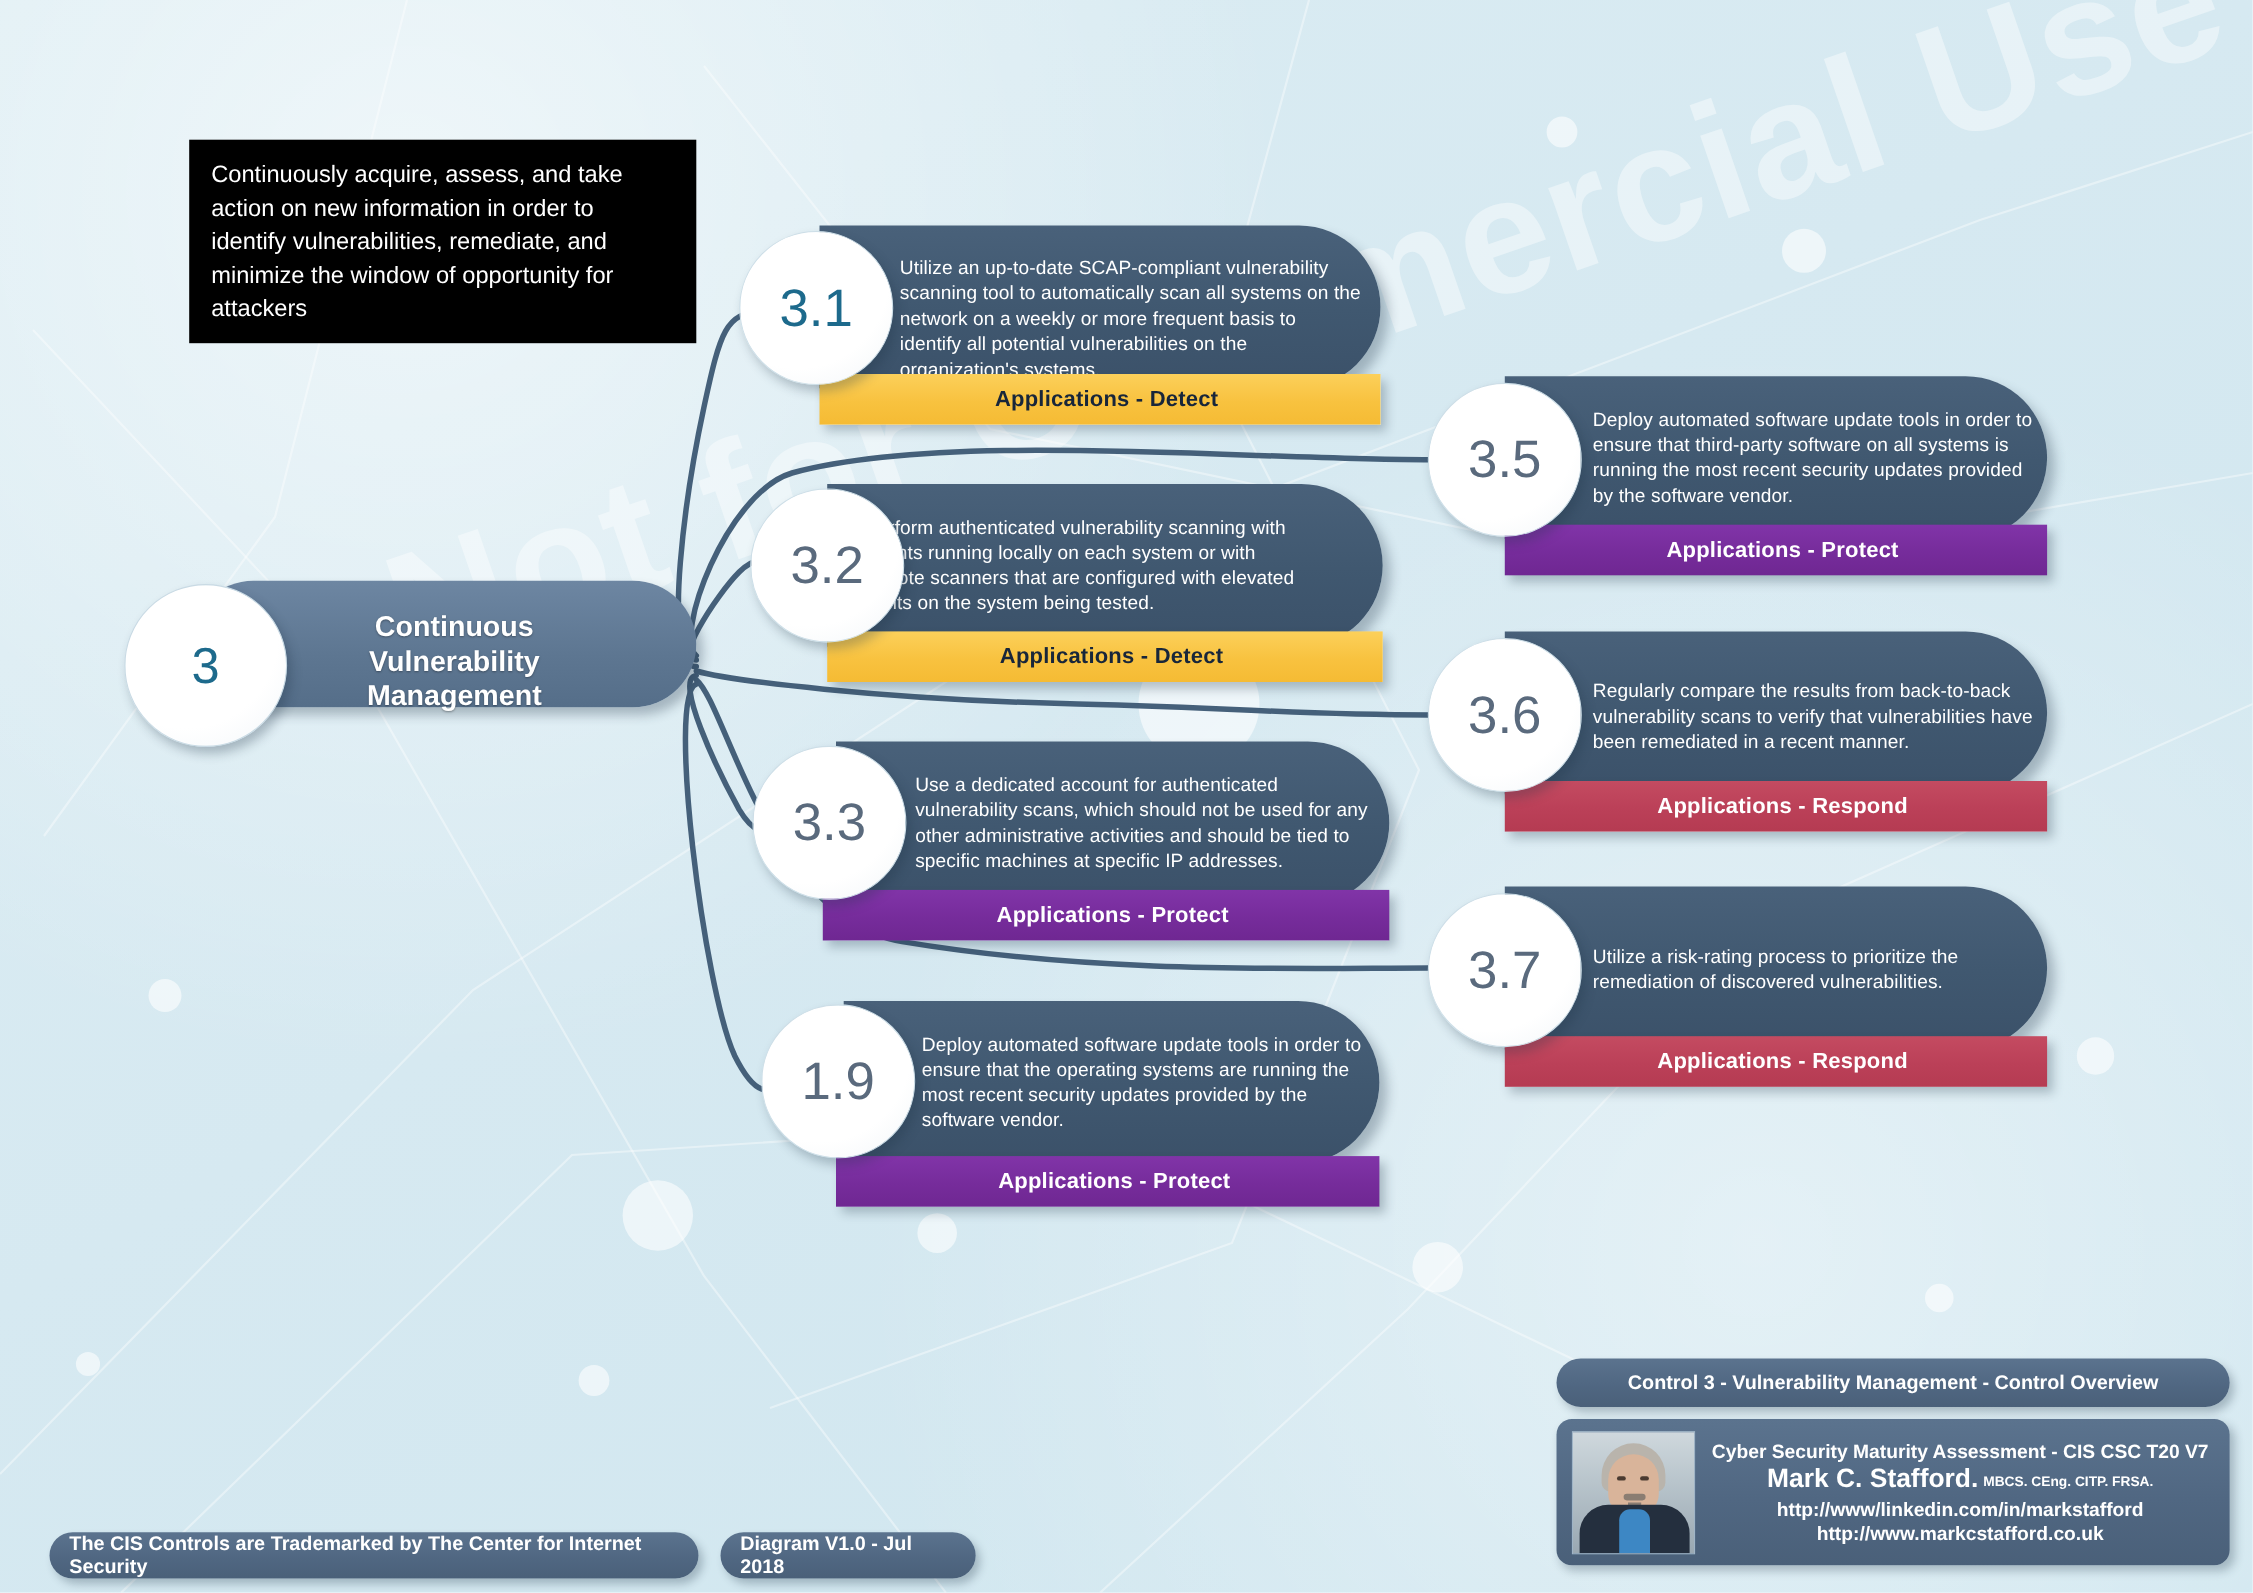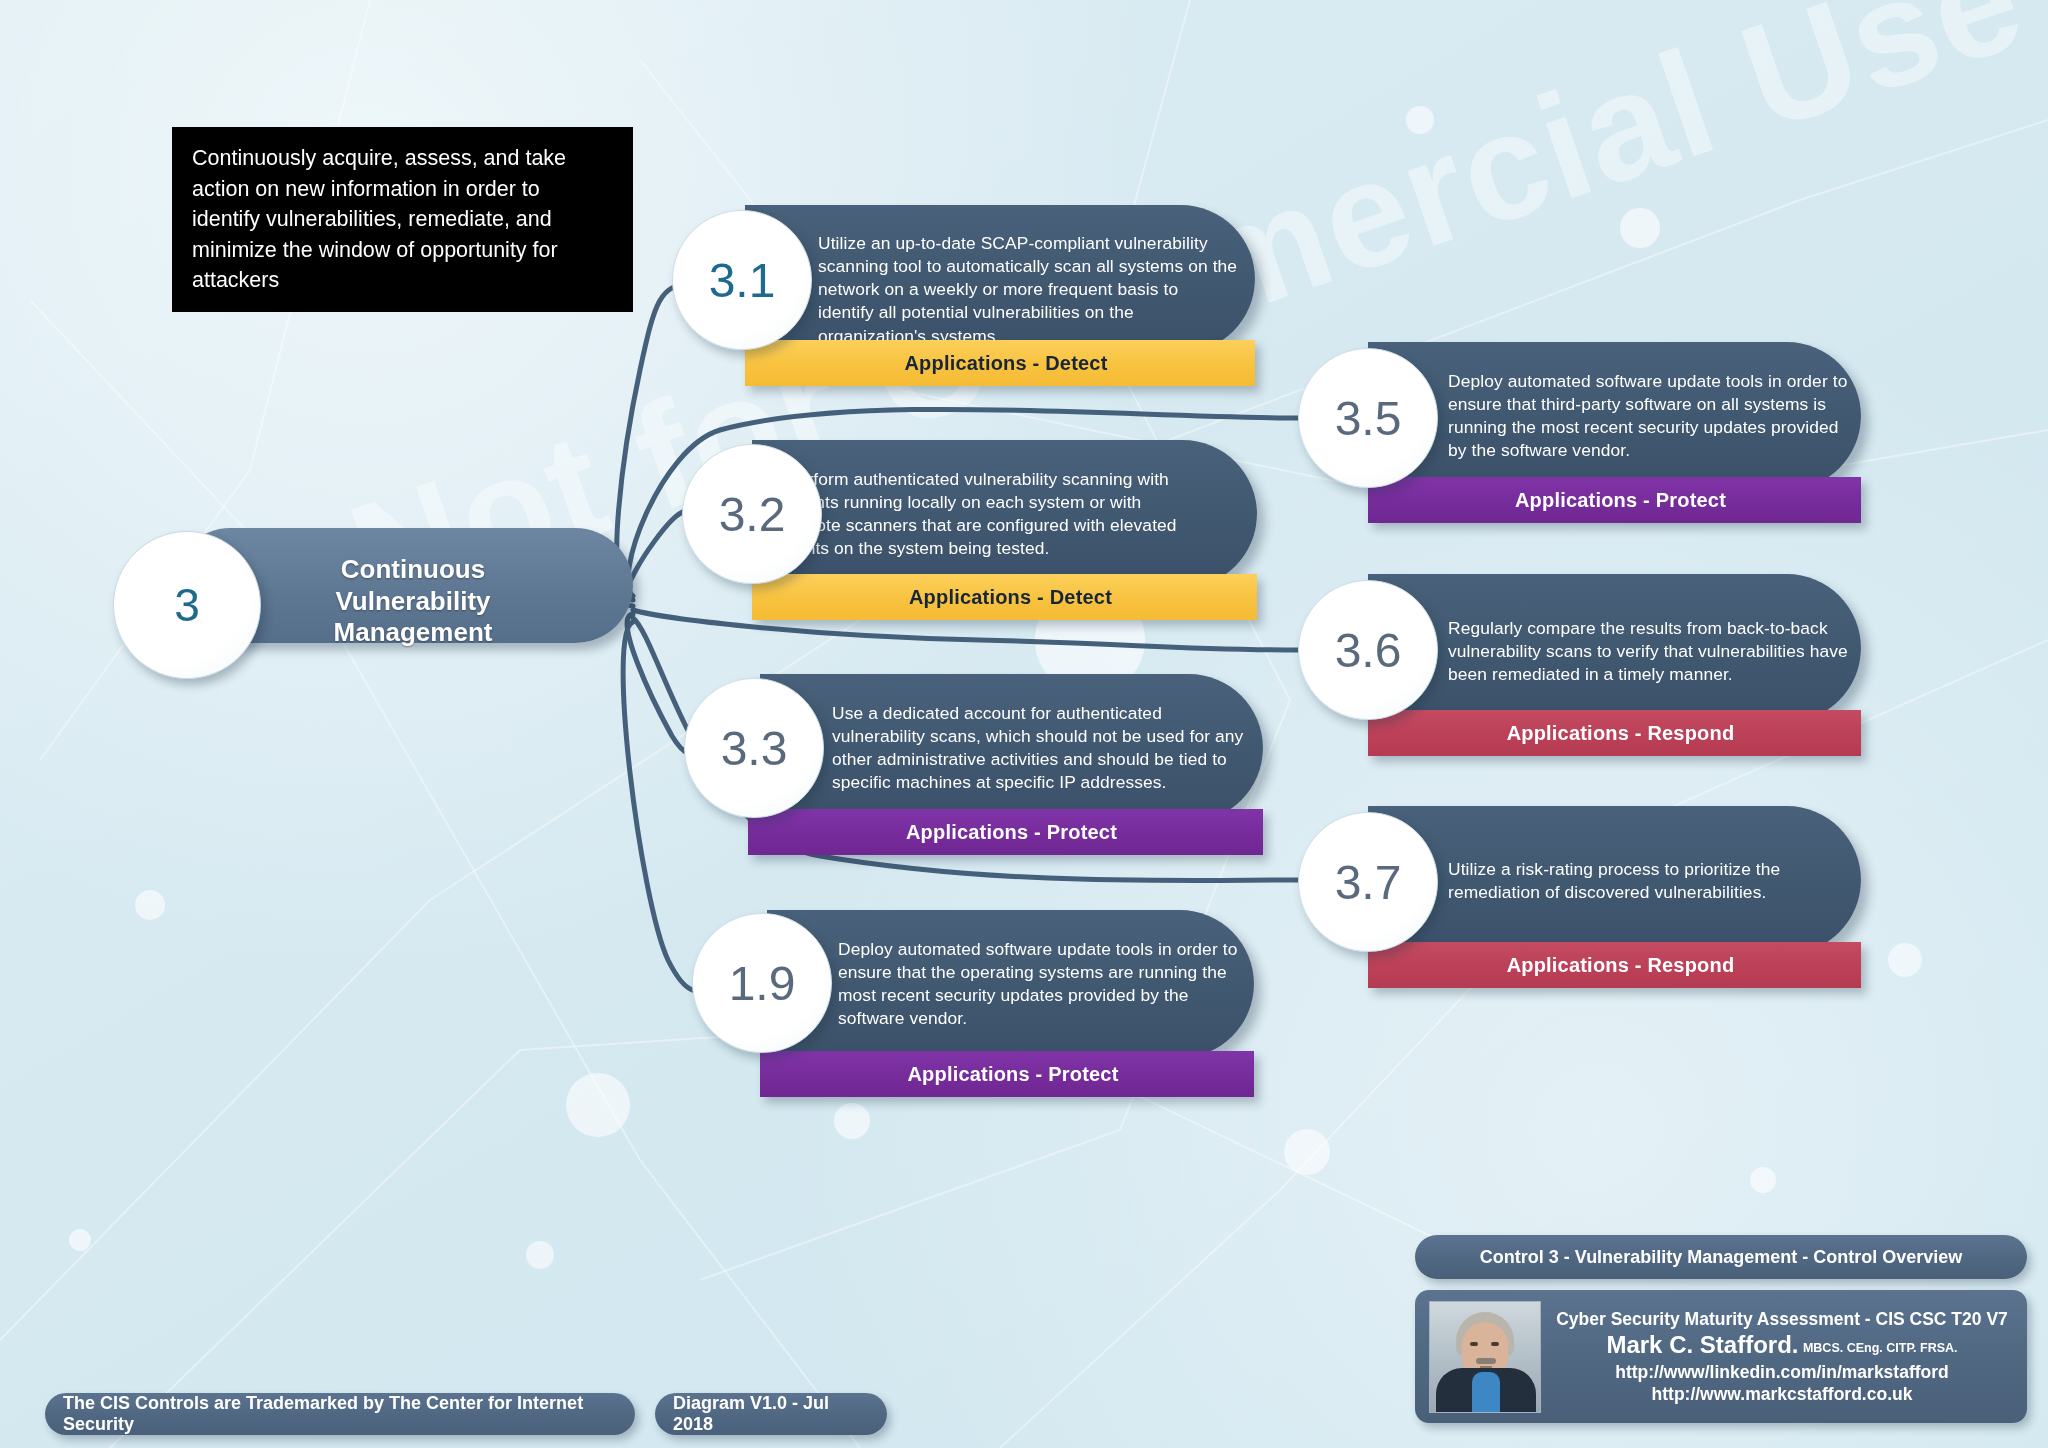--- a/index.html
+++ b/index.html
@@ -328,21 +328,21 @@
     <div class="node-body" style="left:1368px; top:342px; width:493px;"></div>
     <div class="node-text" style="left:1448px; top:370px; width:405px;">Deploy automated software update tools in order to ensure that third-party software on all systems is running the most recent security updates provided by the software vendor.</div>
     <div class="node-circle" style="left:1298px; top:348px;">
       <span>3.5</span>
     </div>
     <div class="node-band band-protect" style="left:1368px; top:477px; width:493px;">Applications - Protect</div>
   </div>
 
   <div class="node">
     <div class="node-body" style="left:1368px; top:574px; width:493px;"></div>
-    <div class="node-text" style="left:1448px; top:617px; width:405px;">Regularly compare the results from back-to-back vulnerability scans to verify that vulnerabilities have been remediated in a timely manner.</div>
+    <div class="node-text" style="left:1448px; top:617px; width:405px;">Regularly compare the results from back-to-back vulnerability scans to verify that vulnerabilities have been remediated in a recent manner.</div>
     <div class="node-circle" style="left:1298px; top:580px;">
       <span>3.6</span>
     </div>
     <div class="node-band band-respond" style="left:1368px; top:710px; width:493px;">Applications - Respond</div>
   </div>
 
   <div class="node">
     <div class="node-body" style="left:1368px; top:806px; width:493px;"></div>
     <div class="node-text" style="left:1448px; top:858px; width:405px;">Utilize a risk-rating process to prioritize the remediation of discovered vulnerabilities.</div>
     <div class="node-circle" style="left:1298px; top:812px;">

